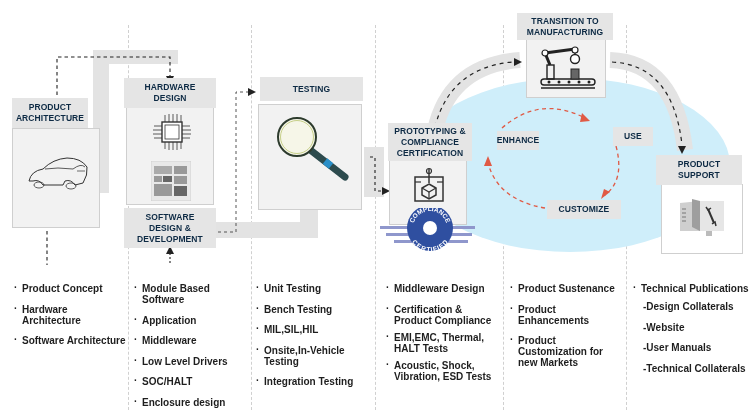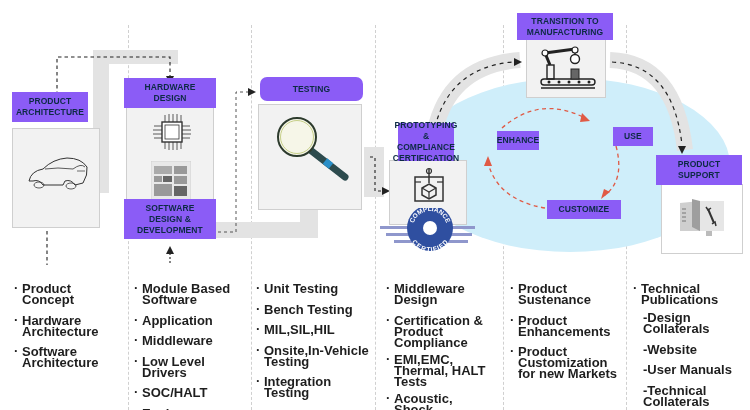--- a/index.html
+++ b/index.html
@@ -1,26 +1,26 @@
 <!DOCTYPE html>
 <html><head>
 <meta charset="utf-8">
 <style>
   html, body { margin: 0; padding: 0; background: #ffffff; }
   body { width: 750px; height: 410px; position: relative; overflow: hidden;
          font-family: "Liberation Sans", sans-serif; }
   .abs { position: absolute; }
-  .hdr { position: absolute; background: #8b5cf6; color: #0d2a44; font-weight: bold;
+  .hdr { position: absolute; background: #e5e5e5; color: #0d2a44; font-weight: bold;
          font-size: 8.5px; line-height: 11px; text-align: center; display: flex;
          align-items: center; justify-content: center; letter-spacing: 0.1px; }
   .panel { position: absolute; background: #f2f2f2; border: 1px solid #cfcfcf; box-sizing: border-box; }
   .panel.white { background: #ffffff; }
   .track { position: absolute; background: #e3e3e3; }
   .vdiv { position: absolute; top: 25px; height: 385px; width: 0; border-left: 1px dashed #d0d0d0; }
-  .list { position: absolute; font-size: 13px; font-weight: bold; color: #1e1e1e; line-height: 11px; }
+  .list { position: absolute; font-size: 10px; font-weight: bold; color: #1e1e1e; line-height: 11px; }
   .list .li { position: relative; padding-left: 8px; margin-bottom: 9.5px; }
   .list .li::before { content: "·"; position: absolute; left: 0; top: -1px; font-weight: bold; }
   .list .li.sub { padding-left: 10px; margin-bottom: 9.5px; }
   .list .li.sub::before { content: ""; }
   .list .li.tight { margin-bottom: 6px; }
   svg { display: block; }
 </style>
 </head>
 <body>
 
@@ -69,21 +69,21 @@
 
 <div class="panel" style="left:12px;top:128px;width:88px;height:100px;">
   <svg class="abs" style="left:12px;top:20px;" width="66" height="50" viewBox="0 0 66 50">
     <path d="M 4 32 Q 6 22 18 20 Q 28 10 42 9 Q 56 9 62 18 Q 63 26 58 34 L 50 36 Q 46 30 40 32 L 38 36 L 18 36 Q 14 30 8 32 Z" fill="none" stroke="#333" stroke-width="1"></path>
     <path d="M 20 20 Q 32 18 48 20 Q 56 14 60 18" fill="none" stroke="#333" stroke-width="0.8"></path>
     <ellipse cx="14" cy="36" rx="5" ry="3" fill="none" stroke="#333" stroke-width="0.8"></ellipse>
     <ellipse cx="46" cy="37" rx="5" ry="3" fill="none" stroke="#333" stroke-width="0.8"></ellipse>
     <path d="M 52 22 L 60 22" stroke="#333" stroke-width="0.7"></path>
   </svg>
 </div>
-<div class="hdr" style="left:12px;top:92px;width:76px;height:30px;padding:0 10px;box-sizing:border-box;">PRODUCT ARCHITECTURE</div>
+<div class="hdr" style="left:12px;top:98px;width:76px;height:30px;padding:0 10px;box-sizing:border-box;">PRODUCT ARCHITECTURE</div>
 
 <div class="panel" style="left:126px;top:105px;width:88px;height:100px;">
   <svg class="abs" style="left:24px;top:6px;" width="42" height="40" viewBox="0 0 42 40">
     <rect x="11" y="10" width="20" height="20" fill="#fff" stroke="#333" stroke-width="1.4"></rect>
     <rect x="14" y="13" width="14" height="14" fill="none" stroke="#333" stroke-width="0.8"></rect>
     <g stroke="#333" stroke-width="0.8">
       <line x1="14" y1="10" x2="14" y2="3"></line>
         <line x1="18" y1="10" x2="18" y2="2"></line>
         <line x1="22" y1="10" x2="22" y2="2"></line>
         <line x1="26" y1="10" x2="26" y2="2"></line>
@@ -108,45 +108,45 @@
     <rect x="3" y="5" width="18" height="8" fill="#aaa"></rect>
     <rect x="23" y="5" width="13" height="8" fill="#999"></rect>
     <rect x="3" y="15" width="8" height="6" fill="#999"></rect>
     <rect x="12" y="15" width="9" height="6" fill="#666"></rect>
     <rect x="23" y="15" width="13" height="8" fill="#999"></rect>
     <rect x="3" y="23" width="18" height="12" fill="#999"></rect>
     <rect x="23" y="25" width="13" height="10" fill="#666"></rect>
   </svg>
 </div>
 <div class="hdr" style="left:124px;top:78px;width:92px;height:30px;padding:0 16px;box-sizing:border-box;">HARDWARE DESIGN</div>
-<div class="hdr" style="left:124px;top:199px;width:92px;height:40px;padding:0 4px;box-sizing:border-box;">SOFTWARE DESIGN &amp; DEVELOPMENT</div>
+<div class="hdr" style="left:124px;top:208px;width:92px;height:40px;padding:0 4px;box-sizing:border-box;">SOFTWARE DESIGN &amp; DEVELOPMENT</div>
 
 <div class="panel" style="left:258px;top:104px;width:104px;height:106px;">
   <svg class="abs" style="left:16px;top:12px;" width="80" height="70" viewBox="0 0 80 70">
     <line x1="34" y1="32" x2="70" y2="60" stroke="#2d4b4e" stroke-width="7" stroke-linecap="round"></line>
     <line x1="50" y1="44" x2="56" y2="49" stroke="#2a8fc8" stroke-width="7"></line>
     <circle cx="22" cy="20" r="19" fill="#f6f6e8" stroke="#2d3b2d" stroke-width="2"></circle>
     <circle cx="22" cy="20" r="16.5" fill="none" stroke="#c7d08a" stroke-width="1"></circle>
   </svg>
 </div>
-<div class="hdr" style="left:260px;top:77px;width:103px;height:24px;border-radius:7px;">TESTING</div>
+<div class="hdr" style="left:260px;top:77px;width:103px;height:24px;">TESTING</div>
 
 <div class="panel" style="left:389px;top:160px;width:78px;height:65px;">
   <svg class="abs" style="left:23px;top:6px;" width="32" height="38" viewBox="0 0 32 38">
     <rect x="2" y="10" width="28" height="24" fill="none" stroke="#333" stroke-width="1.5"></rect>
     <line x1="2" y1="15" x2="8" y2="15" stroke="#333" stroke-width="1.2"></line>
     <line x1="24" y1="15" x2="30" y2="15" stroke="#333" stroke-width="1.2"></line>
     <line x1="16" y1="2" x2="16" y2="16" stroke="#333" stroke-width="1.5"></line>
     <circle cx="16" cy="4" r="2.5" fill="none" stroke="#333" stroke-width="1.2"></circle>
     <polygon points="16,17 23,21 23,28 16,32 9,28 9,21" fill="none" stroke="#333" stroke-width="1.5"></polygon>
     <polyline points="9,21 16,25 23,21" fill="none" stroke="#333" stroke-width="1.2"></polyline>
     <line x1="16" y1="25" x2="16" y2="32" stroke="#333" stroke-width="1.2"></line>
   </svg>
 </div>
-<div class="hdr" style="left:398px;top:123px;width:56px;height:38px;">PROTOTYPING &amp; COMPLIANCE CERTIFICATION</div>
+<div class="hdr" style="left:388px;top:123px;width:84px;height:38px;">PROTOTYPING &amp; COMPLIANCE CERTIFICATION</div>
 
 <svg class="abs" style="left:380px;top:208px;" width="100" height="46" viewBox="0 0 100 46">
   <rect x="0" y="18" width="95" height="3" fill="#8f97cc"></rect>
   <rect x="6" y="25" width="86" height="3" fill="#8f97cc"></rect>
   <rect x="14" y="32" width="74" height="3" fill="#8f97cc"></rect>
   <circle cx="50" cy="20" r="23" fill="#2f4fa0"></circle>
   <circle cx="50" cy="20" r="7" fill="#ffffff"></circle>
   <defs>
     <path id="badgeTop" d="M 33 20 A 17 17 0 0 1 67 20"></path>
     <path id="badgeBot" d="M 33 22 A 17 17 0 0 0 67 22"></path>

